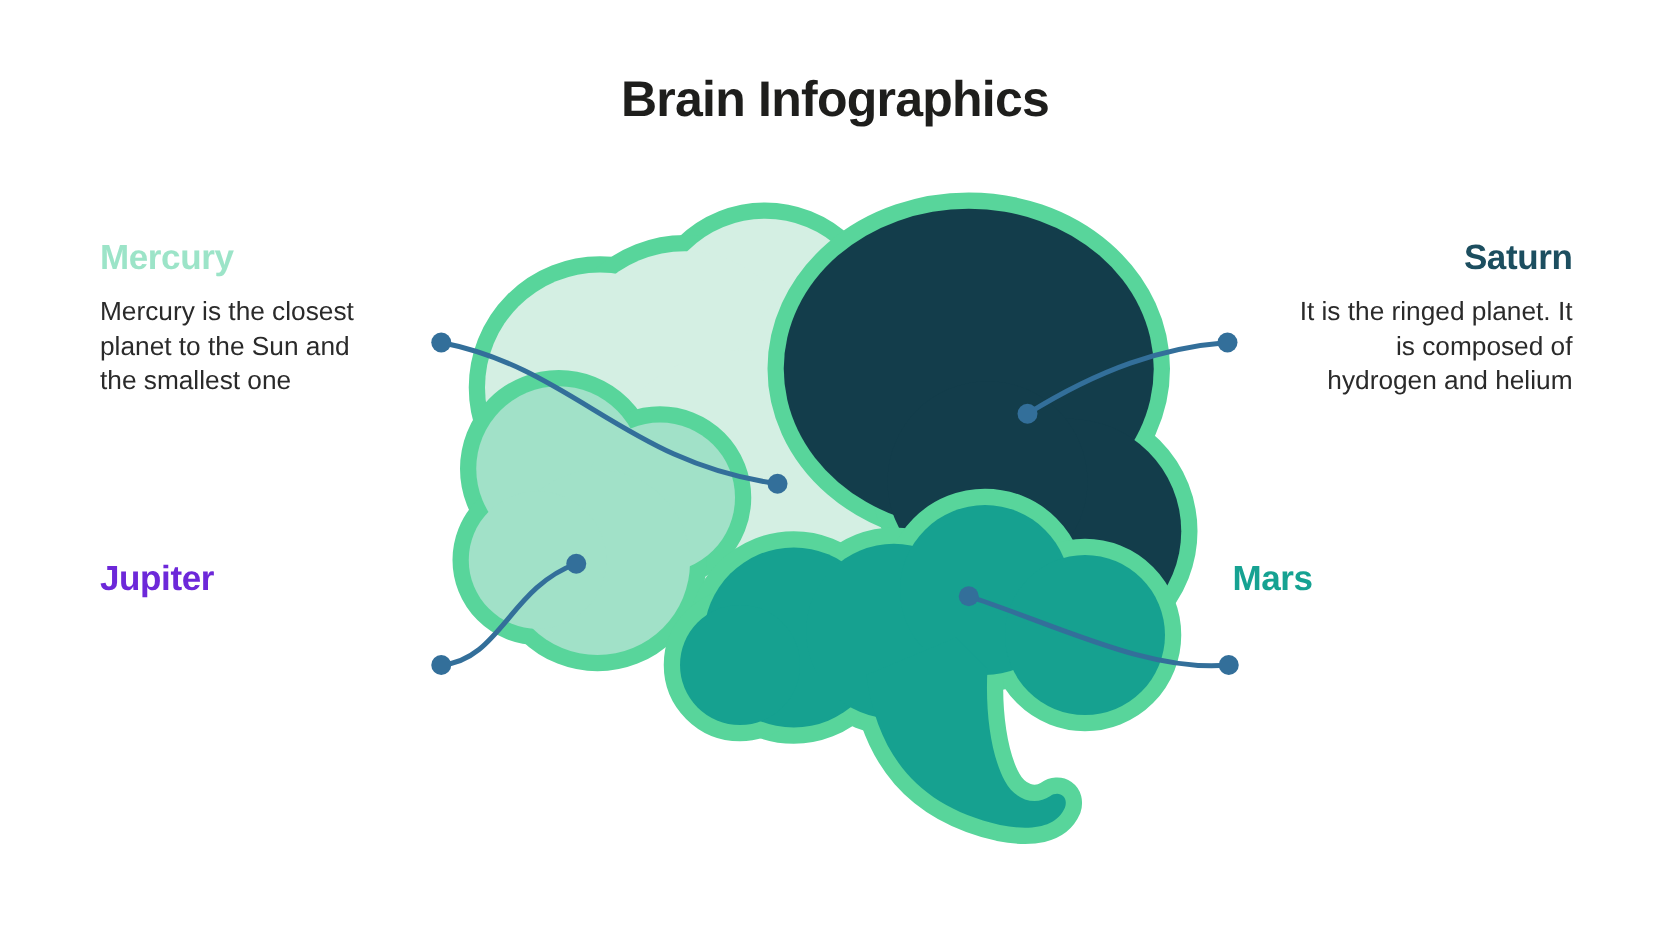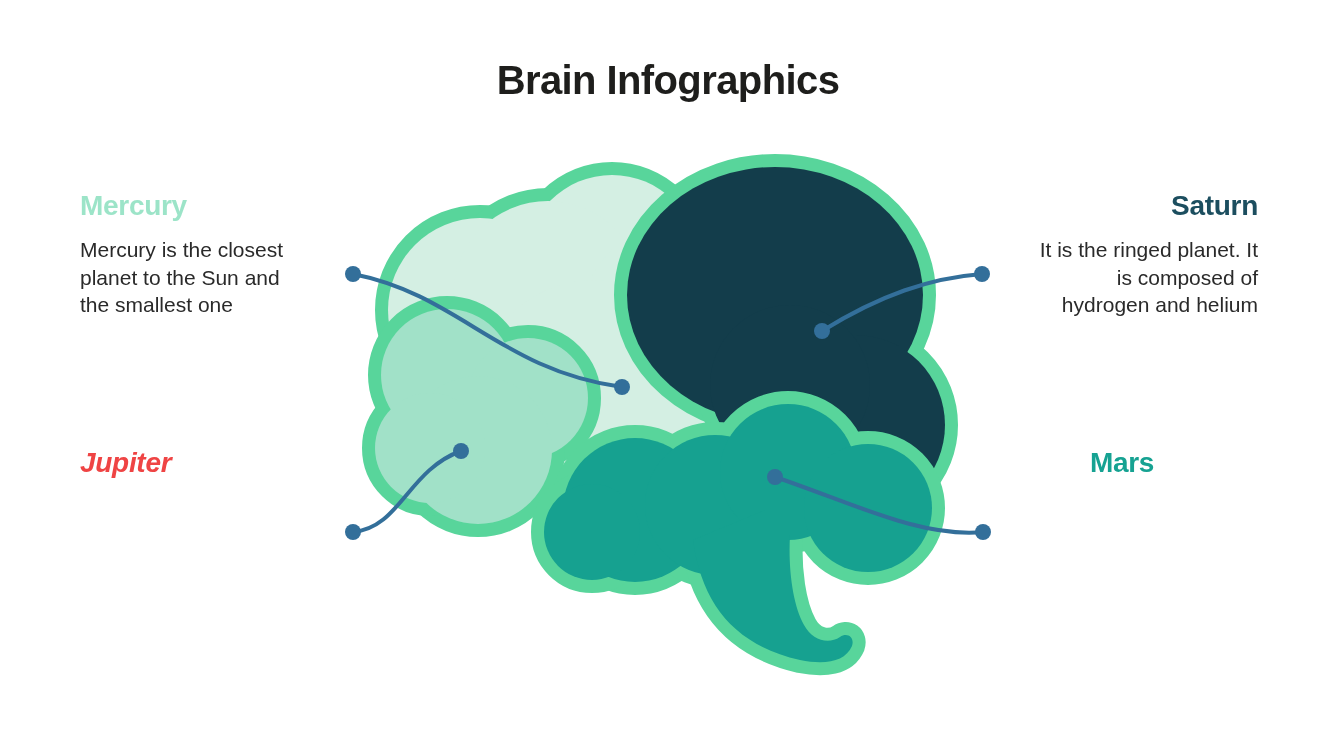--- a/index.html
+++ b/index.html
@@ -16,25 +16,25 @@
 
   .brain-svg { position:absolute; left:0; top:0; width:1336px; height:752px; }
 
   .section { position:absolute; width:272px; }
   .section-heading { font-size:28px; line-height:32px; font-weight:700; letter-spacing:-0.3px; margin-bottom:14px; }
   .section-body { font-size:21px; line-height:27.5px; color:#2a2a2a; white-space:pre-line; }
 
   .section-mercury { left:80px; top:190px; text-align:left; }
   .section-saturn  { right:78px; top:190px; text-align:right; }
   .section-jupiter { left:80px; top:447px; text-align:left; }
-  .section-mars    { right:78px; top:447px; text-align:center; }
+  .section-mars    { right:78px; top:447px; text-align:left; }
 
   .section-mercury .section-heading { color:#9ce4c8; }
   .section-saturn  .section-heading { color:#1c4e5f; }
-  .section-jupiter .section-heading { color:#ef4444;font-style:italic; }
+  .section-jupiter .section-heading { color:#6d28d9; }
   .section-mars    .section-heading { color:#16a292; }
   .section-mars    .section-heading { margin-bottom:27px; }
 </style>
 </head>
 <body>
 
 <div class="slide">
 
   <h1 class="page-title">Brain Infographics</h1>
 

